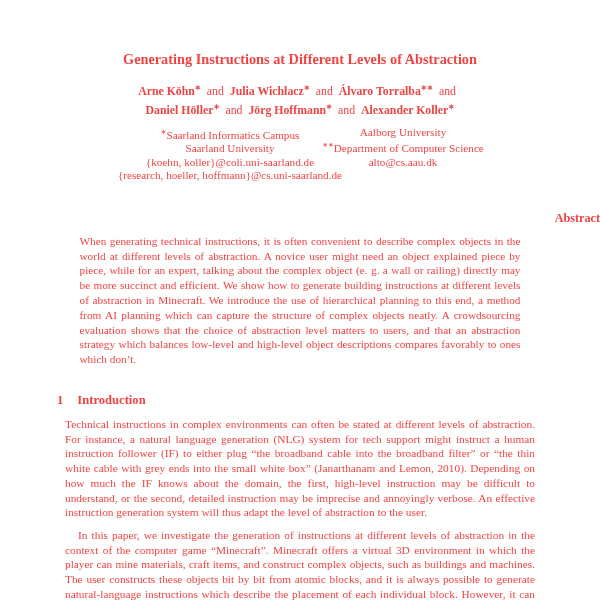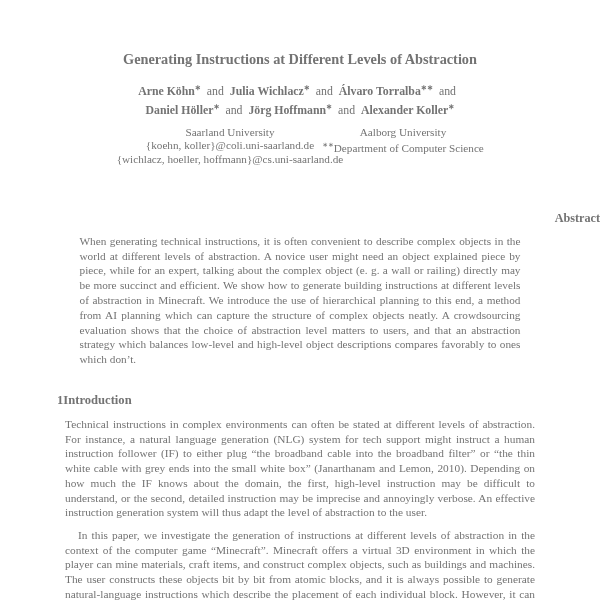--- a/index.html
+++ b/index.html
@@ -1,18 +1,18 @@
 <!DOCTYPE html>
 <html><head>
 <meta charset="utf-8">
 <style>
   html,body{margin:0;padding:0;background:#ffffff;}
   .page{
     width:600px;height:600px;background:#ffffff;overflow:hidden;
-    position:relative;font-family:"Liberation Serif",serif;color:#737373;
+    position:relative;font-family:"Liberation Serif",serif;color:#ef4444;
   }
   .title{
     font-size:14.3px;font-weight:bold;text-align:center;
     margin:0;padding-top:51px;line-height:17px;
   }
   .authors{margin-top:12px;text-align:center;font-size:11.8px;line-height:15px;}
   .author-name{font-weight:bold;}
   .author-sup{font-size:0.62em;}
   .and-sep{font-weight:normal;}
   .affils{position:relative;height:58px;margin-top:8px;font-size:11.2px;line-height:13.6px;}
@@ -23,21 +23,21 @@
     font-size:12.2px;font-weight:bold;text-align:right;
     margin:27px 0 0 0;line-height:14px;
   }
   .abstract-body{
     width:441px;margin:9px auto 8px auto;text-align:justify;
     font-size:11.25px;line-height:14.8px;
   }
   .section-head{
     font-size:12.6px;font-weight:bold;margin:26px 0 0 57px;line-height:15px;
   }
-  .section-head .sec-title{}
+  .section-head .sec-title{margin-left:14px;}
   .body-text{
     margin:9px 57px 0 57px;text-align:justify;
     font-size:11.35px;line-height:14.7px;
   }
   .body-para{margin:8px;padding:0;}
   .body-para.indented{text-indent:13px;}
 </style>
 </head>
 <body>
 
@@ -45,27 +45,29 @@
 
   <h1 class="title">Generating Instructions at Different Levels of Abstraction</h1>
 
   <div class="authors">
     <div class="author-line" id="author-line-0"><span class="author-name">Arne Köhn<sup class="author-sup">∗</sup></span><span class="and-sep"> and </span><span class="author-name">Julia Wichlacz<sup class="author-sup">∗</sup></span><span class="and-sep"> and </span><span class="author-name">Álvaro Torralba<sup class="author-sup">∗∗</sup></span><span class="and-sep"> and </span></div>
     <div class="author-line" id="author-line-1"><span class="author-name">Daniel Höller<sup class="author-sup">∗</sup></span><span class="and-sep"> and </span><span class="author-name">Jörg Hoffmann<sup class="author-sup">∗</sup></span><span class="and-sep"> and </span><span class="author-name">Alexander Koller<sup class="author-sup">∗</sup></span></div>
   </div>
 
   <div class="affils">
     <div class="affil-col" id="affil-left">
+        <div><sup class="author-sup">∗</sup>Saarland Informatics Campus</div>
         <div>Saarland University</div>
         <div>{koehn, koller}@coli.uni-saarland.de</div>
-        <div>{wichlacz, hoeller, hoffmann}@cs.uni-saarland.de</div>
+        <div>{research, hoeller, hoffmann}@cs.uni-saarland.de</div>
       </div>
     <div class="affil-col" id="affil-right">
         <div>Aalborg University</div>
         <div><sup class="author-sup">∗∗</sup>Department of Computer Science</div>
+        <div>alto@cs.aau.dk</div>
       </div>
   </div>
 
   <h2 class="abstract-head">Abstract</h2>
   <p class="abstract-body">When generating technical instructions, it is often convenient to describe complex objects in the world at different levels of abstraction. A novice user might need an object explained piece by piece, while for an expert, talking about the complex object (e. g. a wall or railing) directly may be more succinct and efficient. We show how to generate building instructions at different levels of abstraction in Minecraft. We introduce the use of hierarchical planning to this end, a method from AI planning which can capture the structure of complex objects neatly. A crowdsourcing evaluation shows that the choice of abstraction level matters to users, and that an abstraction strategy which balances low-level and high-level object descriptions compares favorably to ones which don’t.</p>
 
   <h3 class="section-head"><span>1</span><span class="sec-title">Introduction</span></h3>
 
   <div class="body-text" id="body-paragraphs">
       <p class="body-para">Technical instructions in complex environments can often be stated at different levels of abstraction. For instance, a natural language generation (NLG) system for tech support might instruct a human instruction follower (IF) to either plug “the broadband cable into the broadband filter” or “the thin white cable with grey ends into the small white box” (Janarthanam and Lemon, 2010). Depending on how much the IF knows about the domain, the first, high-level instruction may be difficult to understand, or the second, detailed instruction may be imprecise and annoyingly verbose. An effective instruction generation system will thus adapt the level of abstraction to the user.</p>

